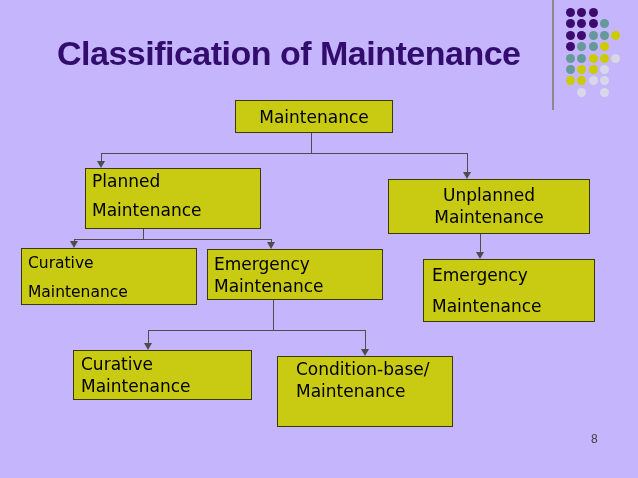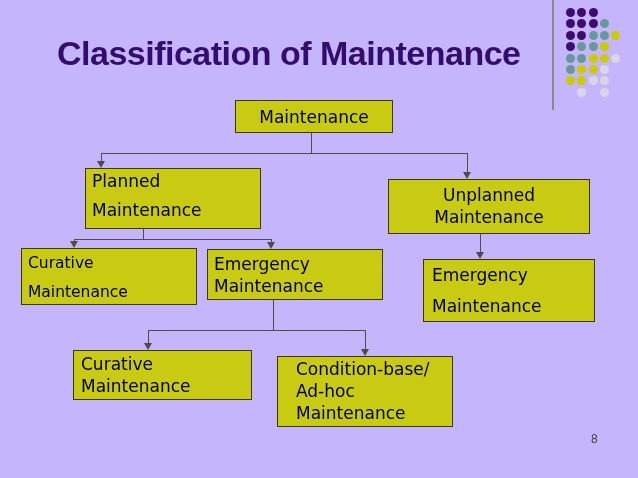--- a/index.html
+++ b/index.html
@@ -144,18 +144,17 @@
     <div class="bl">Maintenance</div>
   </div>
 
   <div class="box box-routine">
     <div class="bl">Curative</div>
     <div class="bl">Maintenance</div>
   </div>
 
   <div class="box box-condition">
     <div class="bl">Condition-base/</div>
-    <div class="bl">Ad-hoc</div>
     <div class="bl">Maintenance</div>
   </div>
 
   <div class="page-number">8</div>
 </div>
 
 </body></html>

